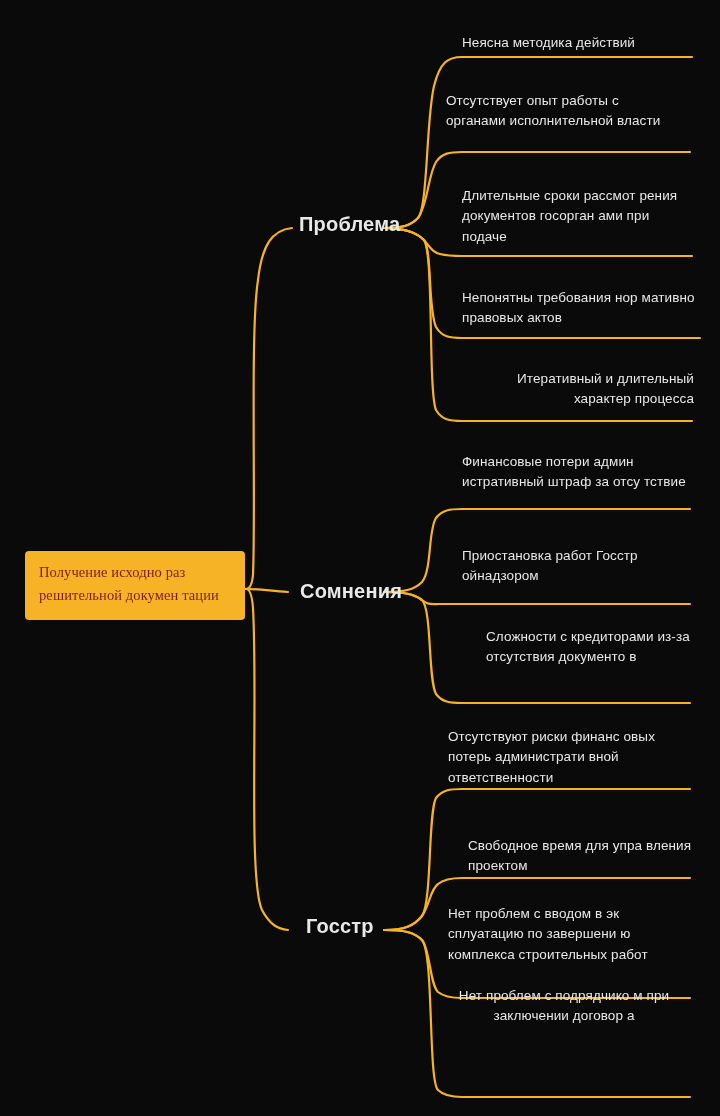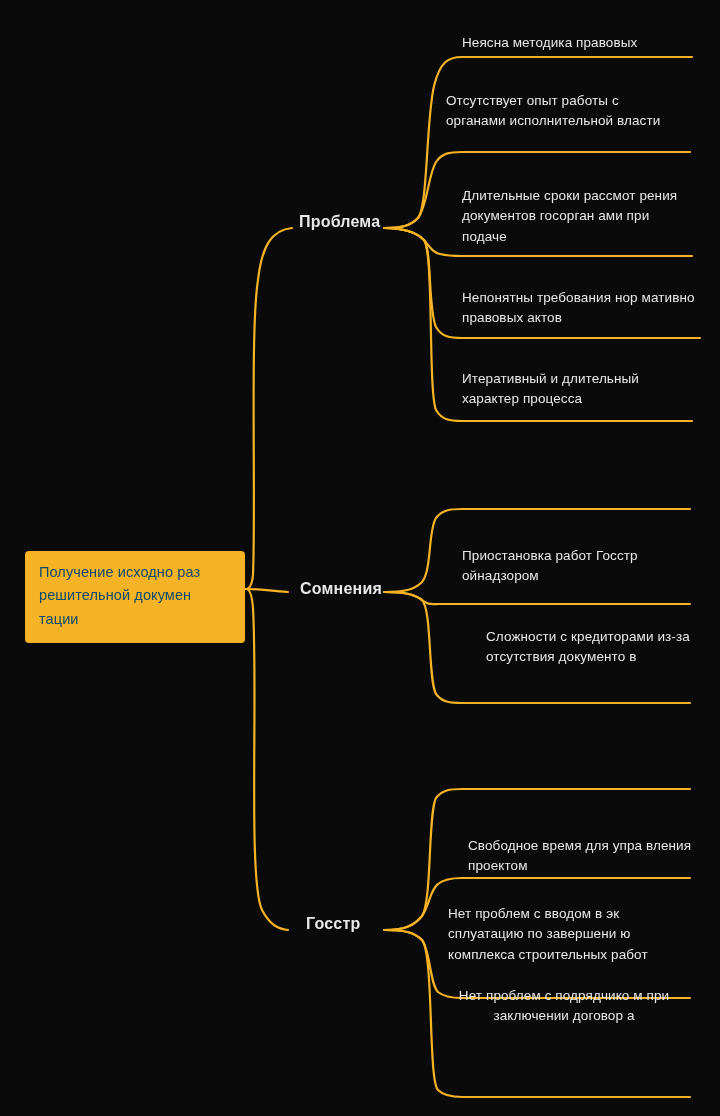--- a/index.html
+++ b/index.html
@@ -26,30 +26,31 @@
     width: 720px;
     height: 1116px;
     pointer-events: none;
   }
   .node {
     position: absolute;
     box-sizing: border-box;
   }
   .root-node {
     background: #f5b325;
-    color: #0c4a6e;
+    color: #7f1d1d;
     border-radius: 4px;
     padding: 10px 12px 12px 14px;
     font-size: 14.5px;
     line-height: 1.62;
     letter-spacing: 0.1px;
+    font-family: Liberation Serif, serif;
   }
   .branch-node {
     color: #e8e8e8;
-    font-size: 16px;
+    font-size: 20px;
     font-weight: bold;
     letter-spacing: 0.2px;
     white-space: nowrap;
   }
   .leaf-node {
     color: #e8e8e8;
     font-size: 13.5px;
     line-height: 1.5;
     letter-spacing: 0.1px;
   }
@@ -106,42 +107,48 @@
     <span>Проблема</span>
   </div>
   <div class="node branch-node" style="left:300px; top:580px;">
     <span>Сомнения</span>
   </div>
   <div class="node branch-node" style="left:306px; top:915px;">
     <span>Госстр</span>
   </div>
 
   <div class="node leaf-node" style="left:462px; top:33px; width:235px;">
-    <span>Неясна методика правовых</span>
+    <span>Неясна методика действий</span>
   </div>
   <div class="node leaf-node" style="left:446px; top:91px; width:228px;">
     <span>Отсутствует опыт работы с органами исполнительной власти</span>
   </div>
   <div class="node leaf-node" style="left:462px; top:186px; width:232px;">
     <span>Длительные сроки рассмот рения документов госорган ами при подаче</span>
   </div>
   <div class="node leaf-node" style="left:462px; top:288px; width:240px;">
     <span>Непонятны требования нор мативно правовых актов</span>
   </div>
-  <div class="node leaf-node" style="left:462px; top:369px; width:232px;">
+  <div class="node leaf-node" style="left:462px; top:369px; width:232px;text-align:right;">
     <span>Итеративный и длительный  характер процесса</span>
   </div>
 
+  <div class="node leaf-node" style="left:462px; top:452px; width:230px;">
+    <span>Финансовые потери админ истративный штраф за отсу тствие</span>
+  </div>
   <div class="node leaf-node" style="left:462px; top:546px; width:228px;">
     <span>Приостановка работ Госстр ойнадзором</span>
   </div>
   <div class="node leaf-node" style="left:462px; top:627px; width:232px;margin-left:24px;">
     <span>Сложности с кредиторами из-за отсутствия документо в</span>
   </div>
 
+  <div class="node leaf-node" style="left:448px; top:727px; width:235px;">
+    <span>Отсутствуют риски финанс овых потерь администрати вной ответственности</span>
+  </div>
   <div class="node leaf-node" style="left:452px; top:836px; width:230px;margin-left:16px;">
     <span>Свободное время для упра вления проектом</span>
   </div>
   <div class="node leaf-node" style="left:448px; top:904px; width:232px;">
     <span>Нет проблем с вводом в эк сплуатацию по завершени ю комплекса строительных  работ</span>
   </div>
   <div class="node leaf-node" style="left:448px; top:986px; width:232px;text-align:center;">
     <span>Нет проблем с подрядчико м при заключении договор а</span>
   </div>
 

